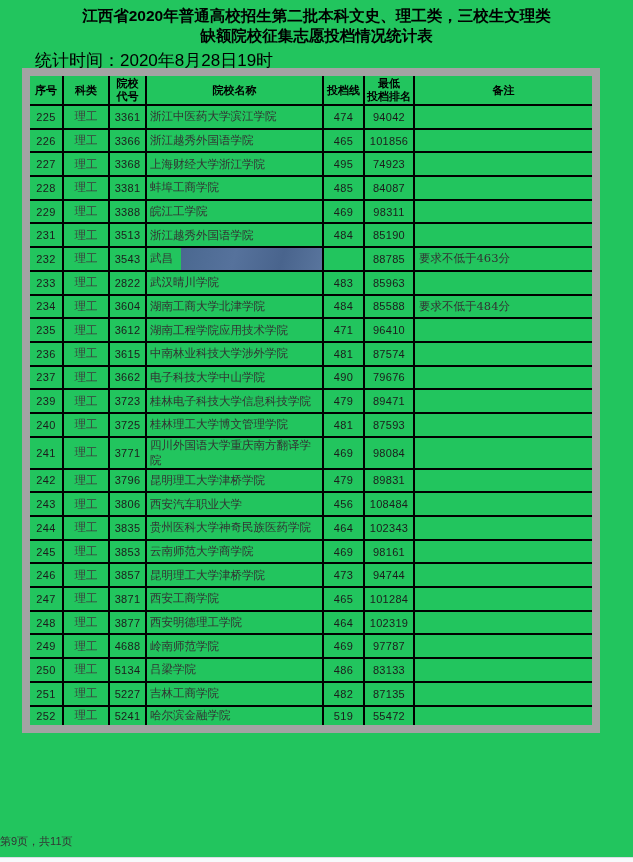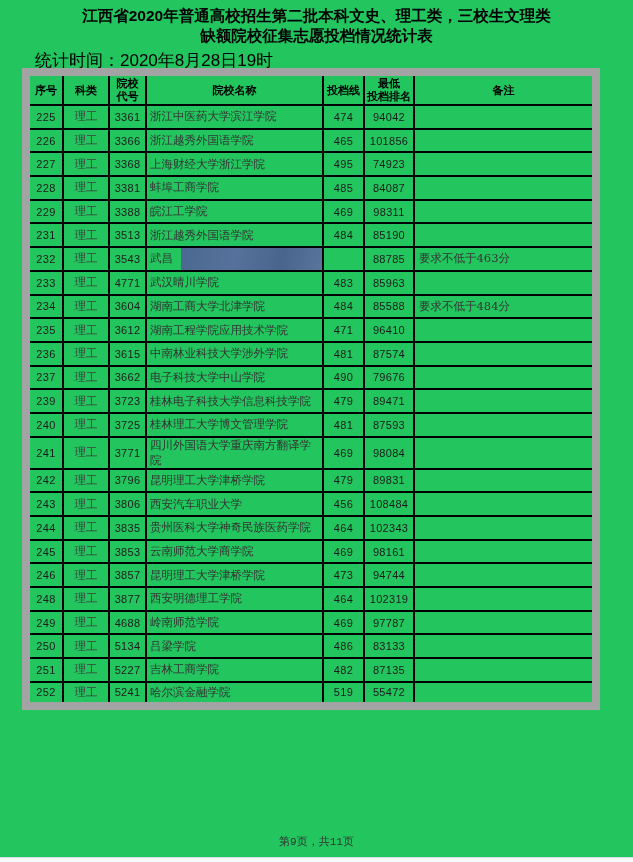--- a/index.html
+++ b/index.html
@@ -45,22 +45,22 @@
     font-family:"DejaVu Serif", serif;
     margin-left:45px;
   }
   .redaction {
     position:absolute; left:34px; top:-3px; width:194px; height:30px;
     background:linear-gradient(105deg,#4a6890 0%,#56729c 28%,#49648d 52%,#5d79a1 78%,#4e6a94 100%);
     z-index:3;
   }
   .footer {
     position:absolute; top:834px; left:0; width:100%;
-    text-align:center; font-size:11px; color:#333;
-    font-family:Liberation Mono, monospace;
+    font-size:11px; color:#333;
+    font-family:Liberation Sans, sans-serif;
   }
   .bottom-bar {
     position:absolute; bottom:0; left:0; width:100%; height:5px;
     background:#f7f9fb; border-top:1px solid #d9dee3;
   }
 </style>
 </head>
 <body>
 
 <div class="page">
@@ -155,21 +155,21 @@
       <td class="cat">理工</td>
       <td class="num">3543</td>
       <td class="name name-cell">武昌<div class="redaction"></div></td>
       <td class="num"></td>
       <td class="num">88785</td>
       <td class="remark">要求不低于463分</td>
     </tr>
         <tr>
       <td class="num">233</td>
       <td class="cat">理工</td>
-      <td class="num">4771</td>
+      <td class="num">2822</td>
       <td class="name name-cell">武汉晴川学院</td>
       <td class="num">483</td>
       <td class="num">85963</td>
       <td class="remark"></td>
     </tr>
         <tr>
       <td class="num">234</td>
       <td class="cat">理工</td>
       <td class="num">3604</td>
       <td class="name name-cell">湖南工商大学北津学院</td>
@@ -270,20 +270,29 @@
         <tr>
       <td class="num">246</td>
       <td class="cat">理工</td>
       <td class="num">3857</td>
       <td class="name name-cell">昆明理工大学津桥学院</td>
       <td class="num">473</td>
       <td class="num">94744</td>
       <td class="remark"></td>
     </tr>
         <tr>
+      <td class="num">247</td>
+      <td class="cat">理工</td>
+      <td class="num">3871</td>
+      <td class="name name-cell">西安工商学院</td>
+      <td class="num">465</td>
+      <td class="num">101284</td>
+      <td class="remark"></td>
+    </tr>
+        <tr>
       <td class="num">248</td>
       <td class="cat">理工</td>
       <td class="num">3877</td>
       <td class="name name-cell">西安明德理工学院</td>
       <td class="num">464</td>
       <td class="num">102319</td>
       <td class="remark"></td>
     </tr>
         <tr>
       <td class="num">249</td>

